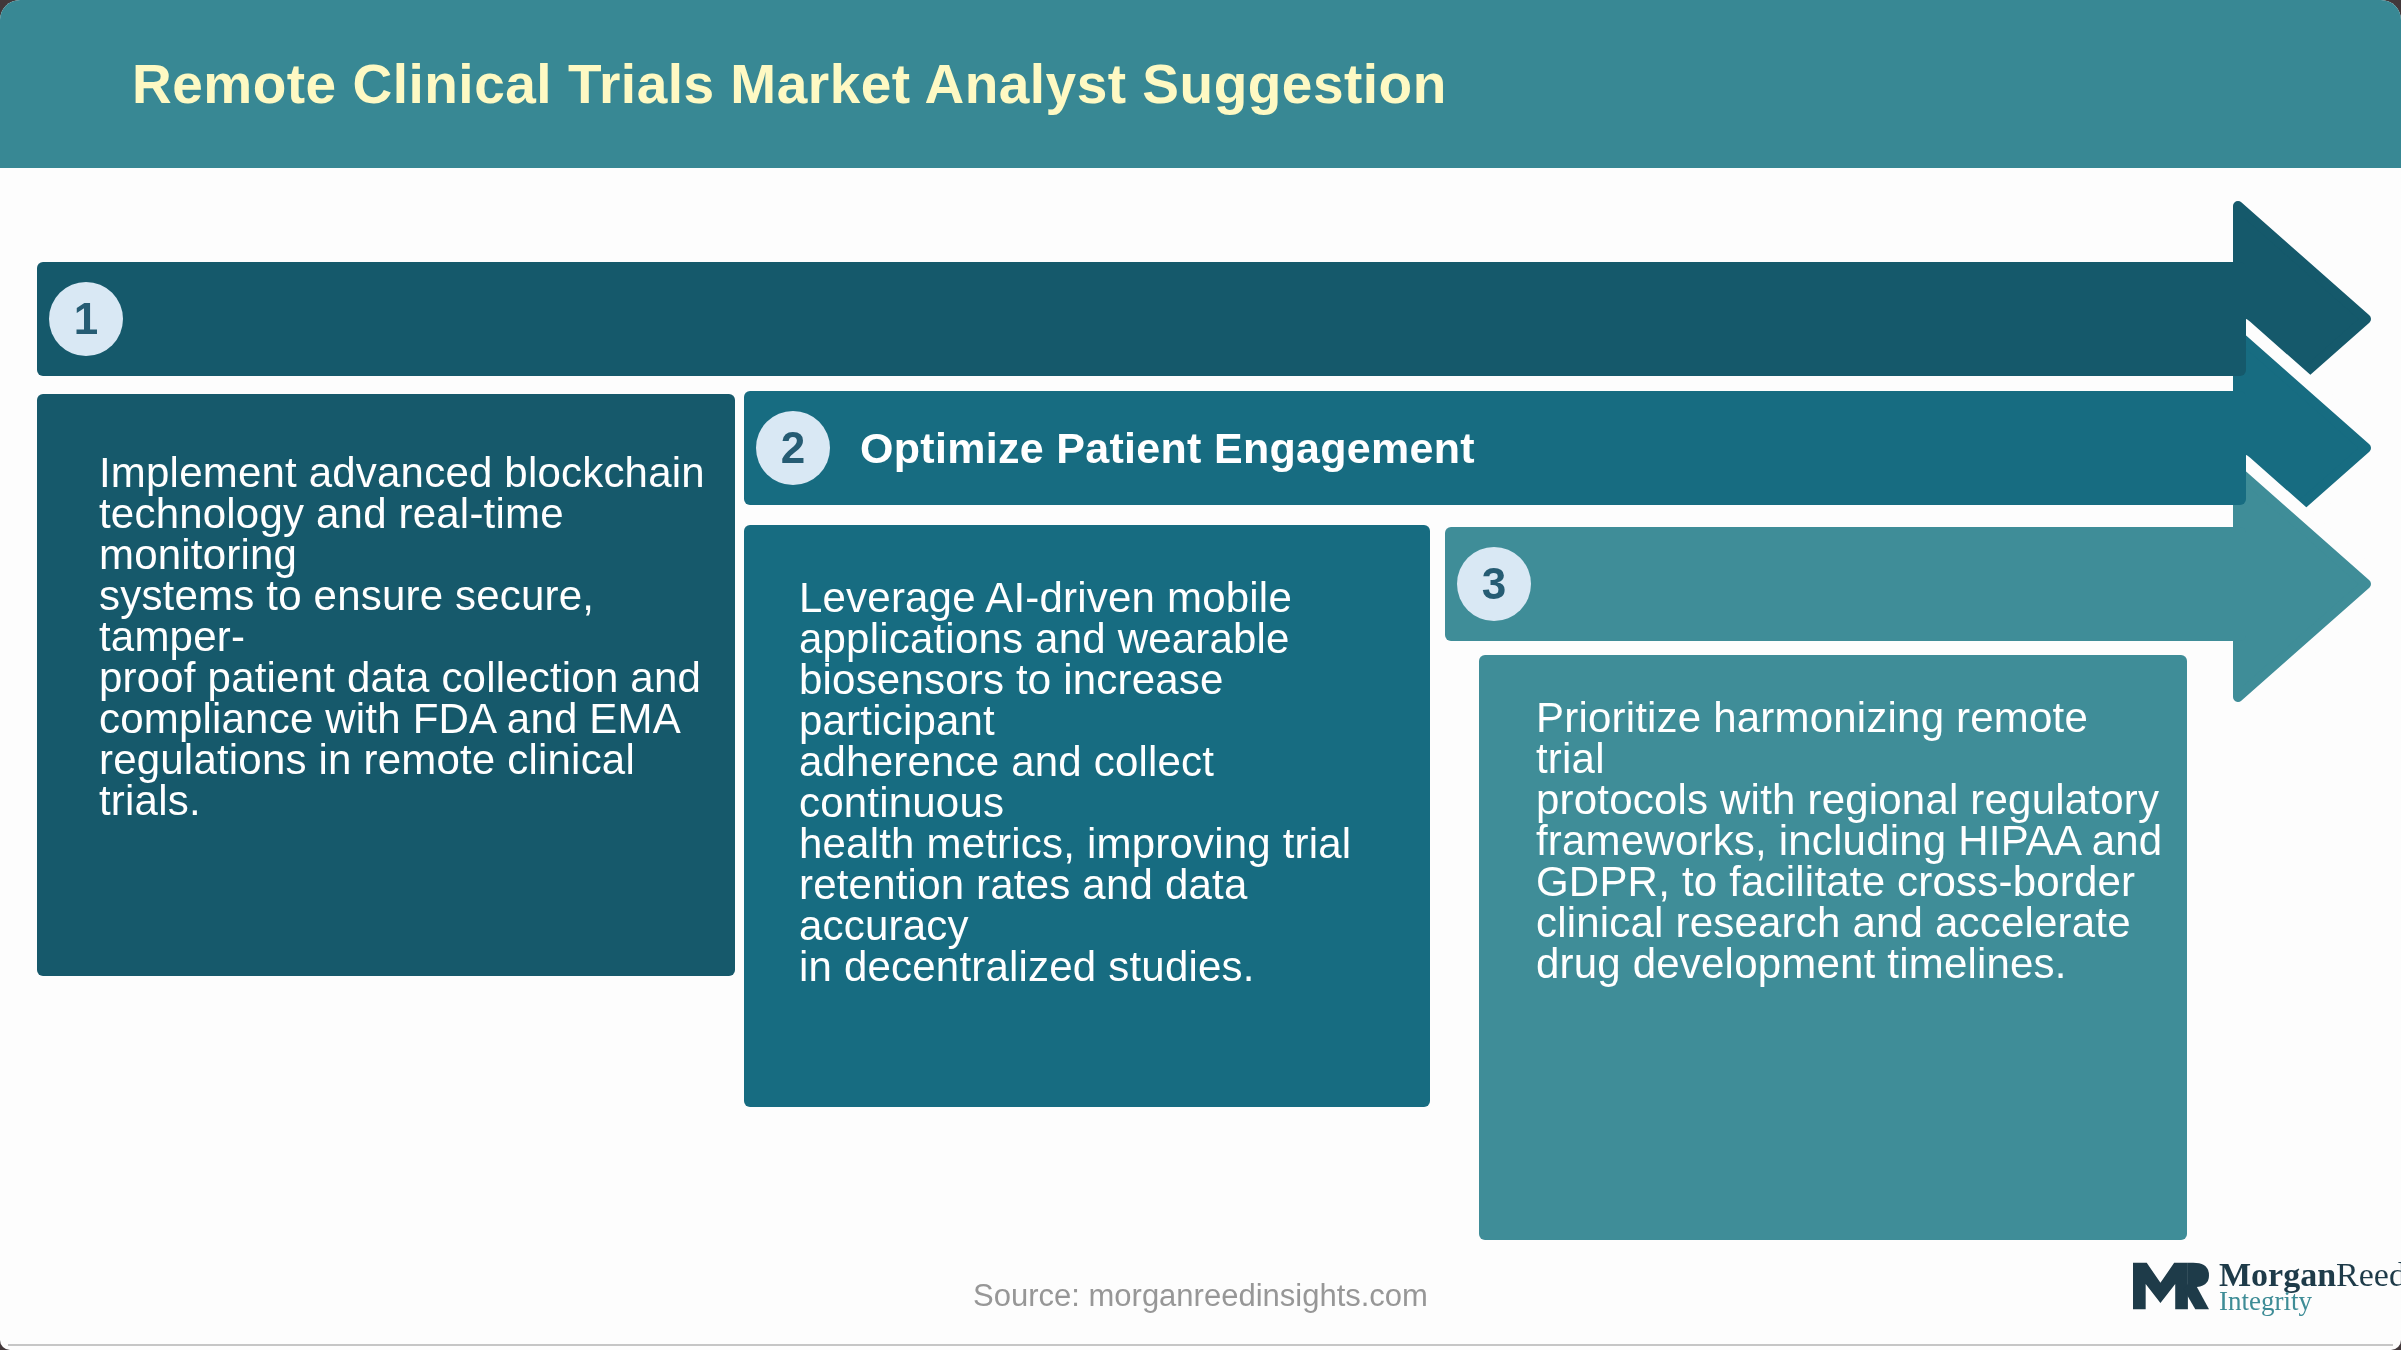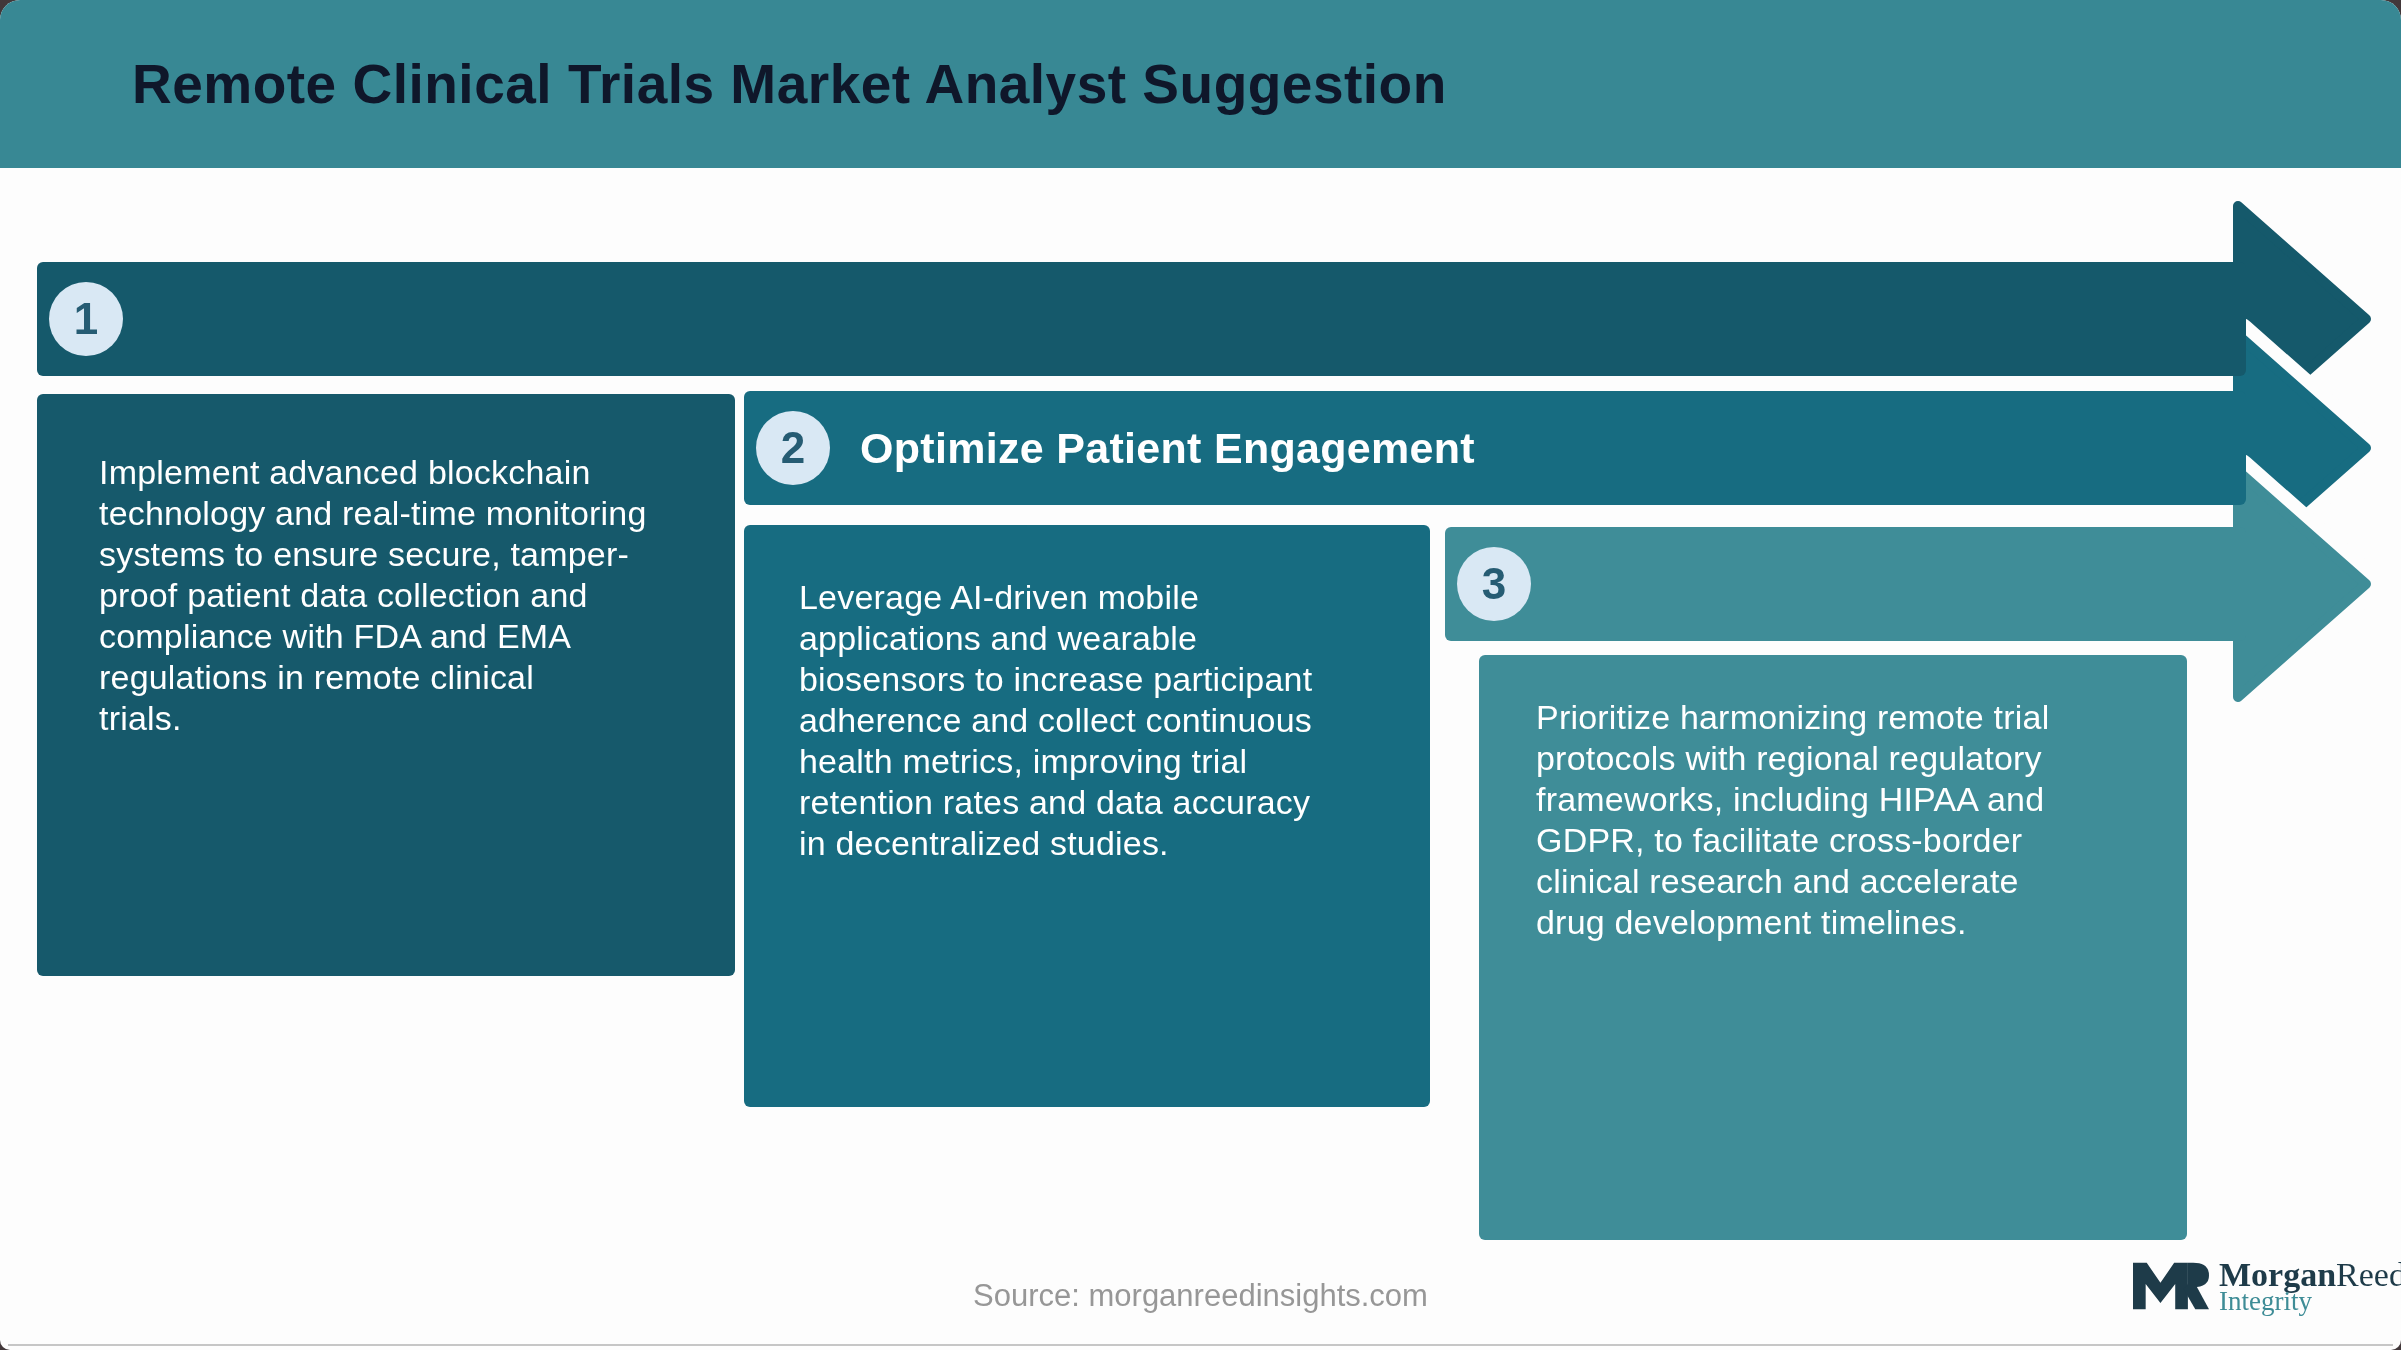--- a/index.html
+++ b/index.html
@@ -20,21 +20,21 @@
     position:absolute;left:0;top:0;
     width:2401px;height:168px;
     background:#388894;
   }
   .header h1{
     margin:0;
     position:absolute;left:132px;top:0;
     height:168px;line-height:168px;
     font-size:55px;font-weight:700;
     letter-spacing:0.5px;
-    color:#0f172a;
+    color:#fef9c3;
     white-space:nowrap;
   }
   .arrows-svg{
     position:absolute;left:0;top:0;z-index:1;
   }
   .banner{
     position:absolute;z-index:2;
     height:114px;
     border-radius:6px;
     display:flex;align-items:center;
@@ -56,21 +56,21 @@
     color:#ffffff;
     font-size:43px;font-weight:600;
     letter-spacing:0.3px;
     white-space:nowrap;
   }
   .descbox{
     position:absolute;z-index:2;
     border-radius:6px;
     box-sizing:border-box;
     color:#ffffff;
-    font-size:34px;line-height:41px;
+    font-size:42px;line-height:41px;
     letter-spacing:0.2px;
     white-space:pre-line;
   }
   .descbox-1{left:37px;top:394px;width:698px;height:582px;background:#16596B;padding:58px 30px 0 62px;}
   .descbox-2{left:744px;top:525px;width:686px;height:582px;background:#176C81;padding:52px 16px 0 55px;}
   .descbox-3{left:1445px;top:655px;width:708px;height:585px;background:#3F8D98;padding:42px 24px 0 57px;margin-left:34px;}
   .source-line{
     position:absolute;z-index:2;
     left:0;top:1272px;width:2401px;
     text-align:center;

